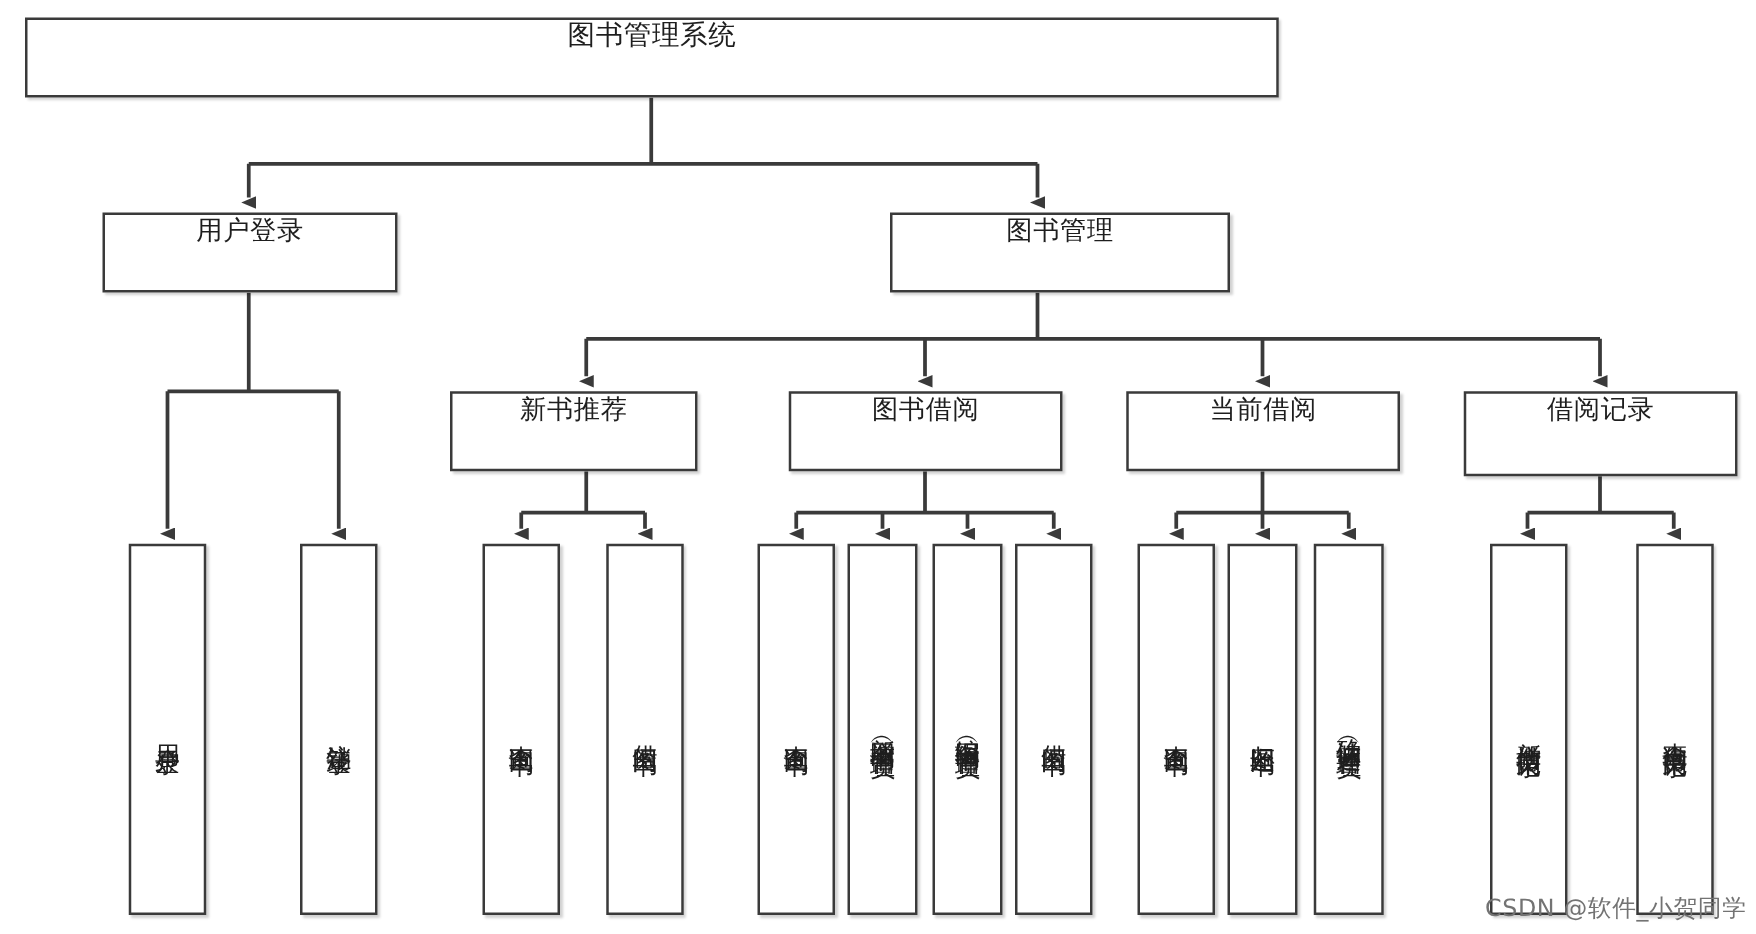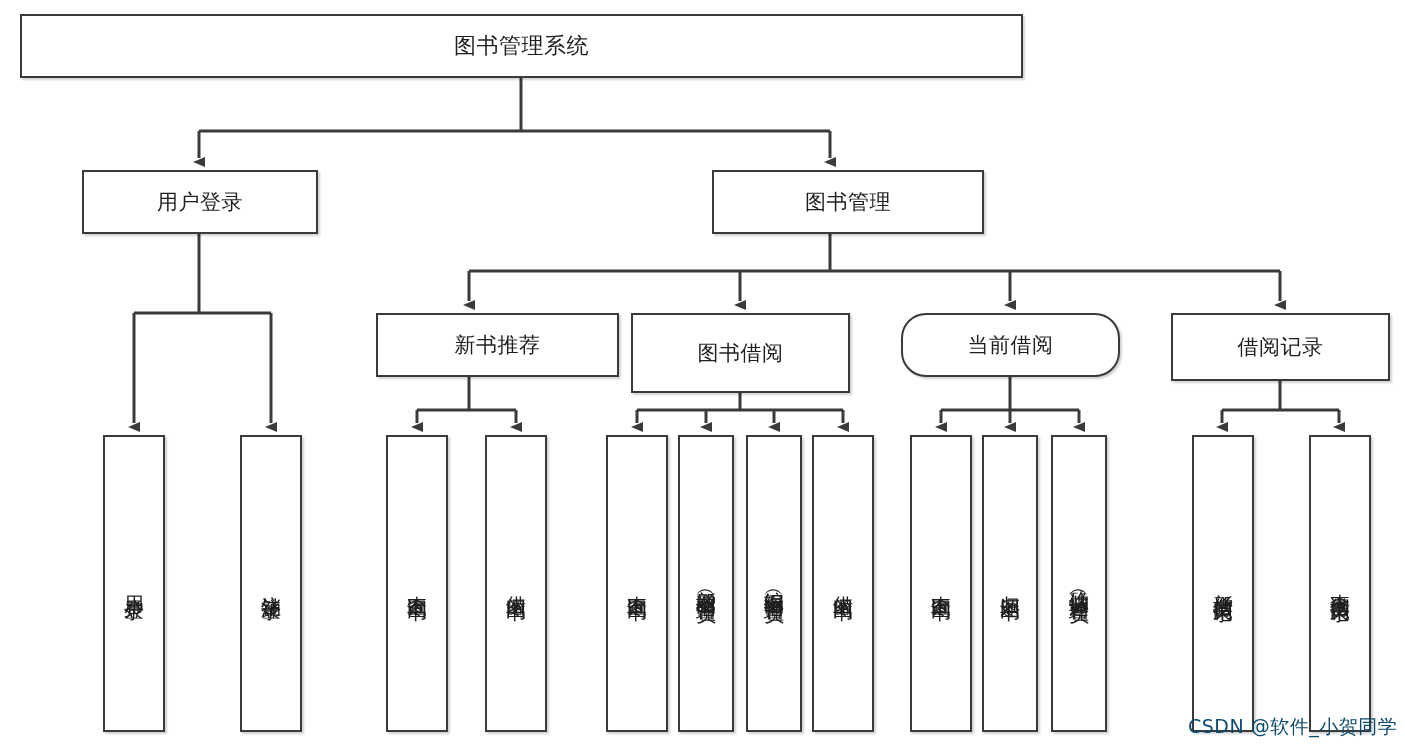--- a/index.html
+++ b/index.html
@@ -26,21 +26,20 @@
     width: 1405px;
     height: 747px;
     pointer-events: none;
   }
   .node {
     position: absolute;
     box-sizing: border-box;
     background: #ffffff;
     border: 2px solid #3a3a3a;
     display: flex;
-    align-items: center;
     justify-content: center;
     box-shadow: 2px 2px 2px rgba(0,0,0,0.18);
   }
   .node .lbl {
     display: block;
     text-align: center;
     line-height: 1.15;
     color: #1e1e1e;
     white-space: nowrap;
   }
@@ -66,21 +65,21 @@
     letter-spacing: 2px;
     white-space: nowrap;
     max-height: 272px;
     overflow: visible;
   }
   .watermark {
     position: absolute;
     left: 1188px;
     top: 714px;
     font-size: 19px;
-    color: #0c4a6e;
+    color: #737373;
     letter-spacing: 0.5px;
     white-space: nowrap;
     user-select: none;
   }
 </style>
 </head>
 <body>
 
 <div id="canvas">
 
@@ -138,27 +137,27 @@
     <span class="lbl">图书管理系统</span>
   </div>
 
   <div class="node h" style="left:82px; top:170px; width:236px; height:64px;">
     <span class="lbl">用户登录</span>
   </div>
   <div class="node h" style="left:712px; top:170px; width:272px; height:64px;">
     <span class="lbl">图书管理</span>
   </div>
 
-  <div class="node h" style="left:376px; top:313px; width:243px; height:64px;">
+  <div class="node h" style="left:360px; top:313px; width:198px; height:64px;">
     <span class="lbl">新书推荐</span>
   </div>
-  <div class="node h" style="left:631px; top:313px; width:219px; height:80px;">
+  <div class="node h" style="left:631px; top:313px; width:219px; height:64px;">
     <span class="lbl">图书借阅</span>
   </div>
-  <div class="node h" style="left:901px; top:313px; width:219px; height:64px;border-radius:25px;">
+  <div class="node h" style="left:901px; top:313px; width:219px; height:64px;">
     <span class="lbl">当前借阅</span>
   </div>
   <div class="node h" style="left:1171px; top:313px; width:219px; height:68px;">
     <span class="lbl">借阅记录</span>
   </div>
 
   <div class="node v" style="left:103px; top:435px; width:62px; height:297px;">
     <span class="lbl">用户登录</span>
   </div>
   <div class="node v" style="left:240px; top:435px; width:62px; height:297px;">

